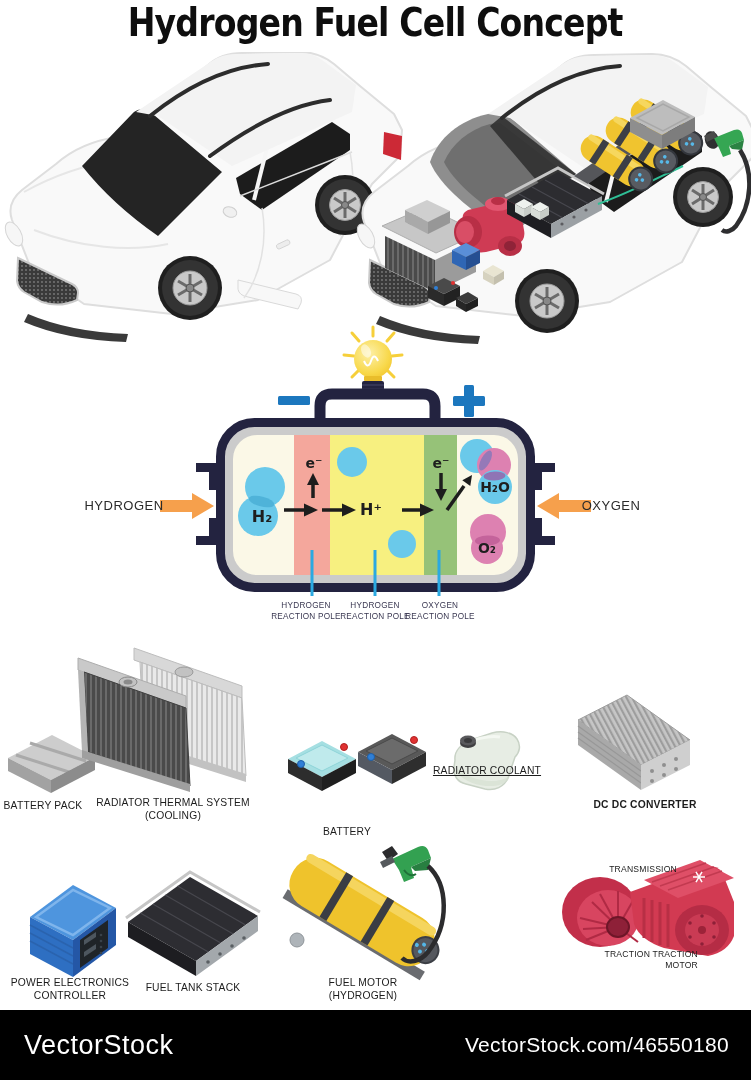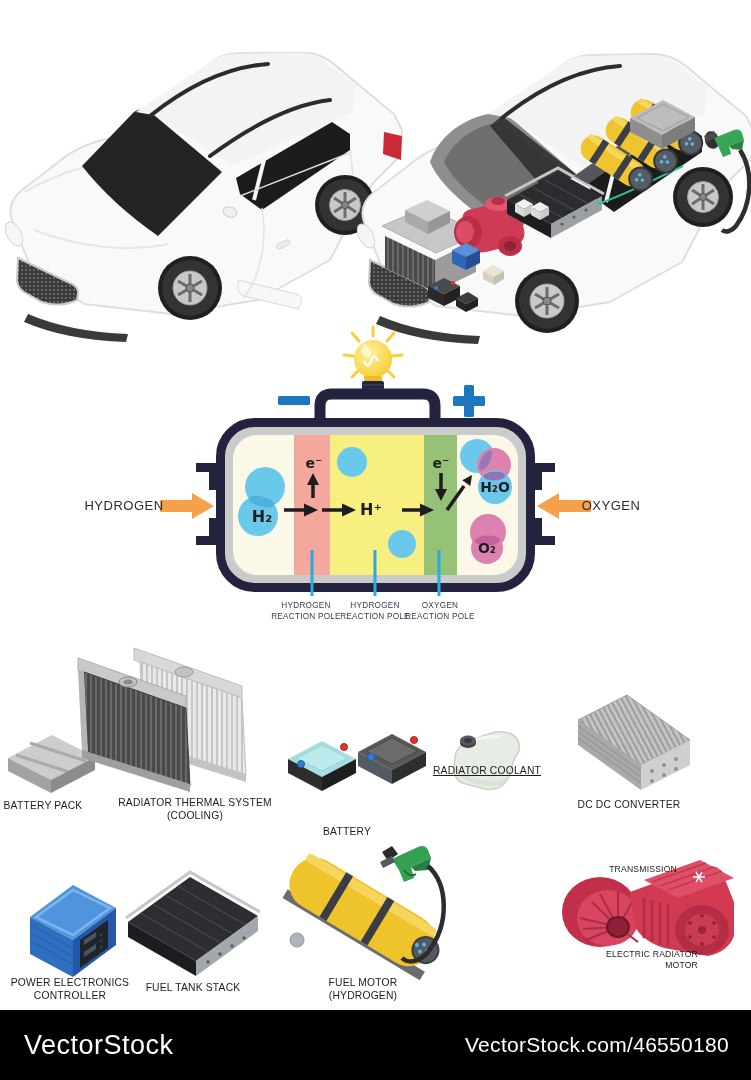--- a/index.html
+++ b/index.html
@@ -18,20 +18,23 @@
   .wm-brand{position:absolute;left:24px;top:0;height:74px;line-height:70px;color:#fff;
        font-size:27px;letter-spacing:.5px;}
   .wm-listing{position:absolute;right:22px;top:0;height:60px;line-height:70px;color:#fff;
        font-size:21px;letter-spacing:.3px;}
 </style>
 </head>
 <body>
 
 <div class="page">
 
+  <div class="title">
+    <span>Hydrogen Fuel Cell Concept</span>
+  </div>
 
   <svg style="top:52px" width="751" height="300" viewBox="0 0 751 300">
     <defs>
       <pattern id="grillePat" width="4" height="4" patternUnits="userSpaceOnUse">
         <rect width="4" height="4" fill="#3a3a3a"></rect>
           <circle cx="2" cy="2" r="0.9" fill="#7c7c7c"></circle>
       </pattern>
       <pattern id="finsCar" width="5" height="6" patternUnits="userSpaceOnUse">
         <rect width="5" height="6" fill="#4a4a4a"></rect>
           <rect width="2" height="6" fill="#6a6a6a"></rect>
@@ -565,32 +568,32 @@
       <circle cx="702" cy="290" r="4" fill="#9c2339"></circle>
       <g transform="translate(699,237)" stroke="#fff" stroke-width="1.5">
         <line x1="-6" y1="0" x2="6" y2="0"></line>
         <line x1="-3" y1="-5.2" x2="3" y2="5.2"></line>
         <line x1="-3" y1="5.2" x2="3" y2="-5.2"></line>
       </g>
     </g>
   </svg>
 
   <div class="lbl comp-lbl" style="left:-42px;top:800px;">BATTERY PACK</div>
-  <div class="lbl comp-lbl" style="left:110px;top:797px;">RADIATOR THERMAL SYSTEM
+  <div class="lbl comp-lbl" style="left:88px;top:797px;">RADIATOR THERMAL SYSTEM
 (COOLING)</div>
   <div class="lbl comp-lbl" style="left:262px;top:826px;">BATTERY</div>
   <div class="lbl comp-lbl" style="left:402px;top:765px;text-decoration:underline;">RADIATOR COOLANT</div>
-  <div class="lbl comp-lbl" style="left:544px;top:799px;">DC DC CONVERTER</div>
+  <div class="lbl comp-lbl" style="left:560px;top:799px;font-weight:bold;">DC DC CONVERTER</div>
   <div class="lbl comp-lbl" style="left:-15px;top:977px;">POWER ELECTRONICS
 CONTROLLER</div>
   <div class="lbl comp-lbl" style="left:108px;top:982px;">FUEL TANK STACK</div>
   <div class="lbl comp-lbl" style="left:278px;top:977px;">FUEL MOTOR
 (HYDROGEN)</div>
   <div class="lbl comp-lbl-sm" style="left:507px;top:864px;">TRANSMISSION</div>
-  <div class="lbl comp-lbl-sm" style="left:528px;top:949px;">ELECTRIC RADIATOR
+  <div class="lbl comp-lbl-sm" style="left:528px;top:949px;">TRACTION TRACTION
 MOTOR</div>
 
   <div class="watermark">
     <div class="wm-brand">VectorStock</div>
     <div class="wm-listing">VectorStock.com/46550180</div>
   </div>
 
 </div>
 
 </body></html>

